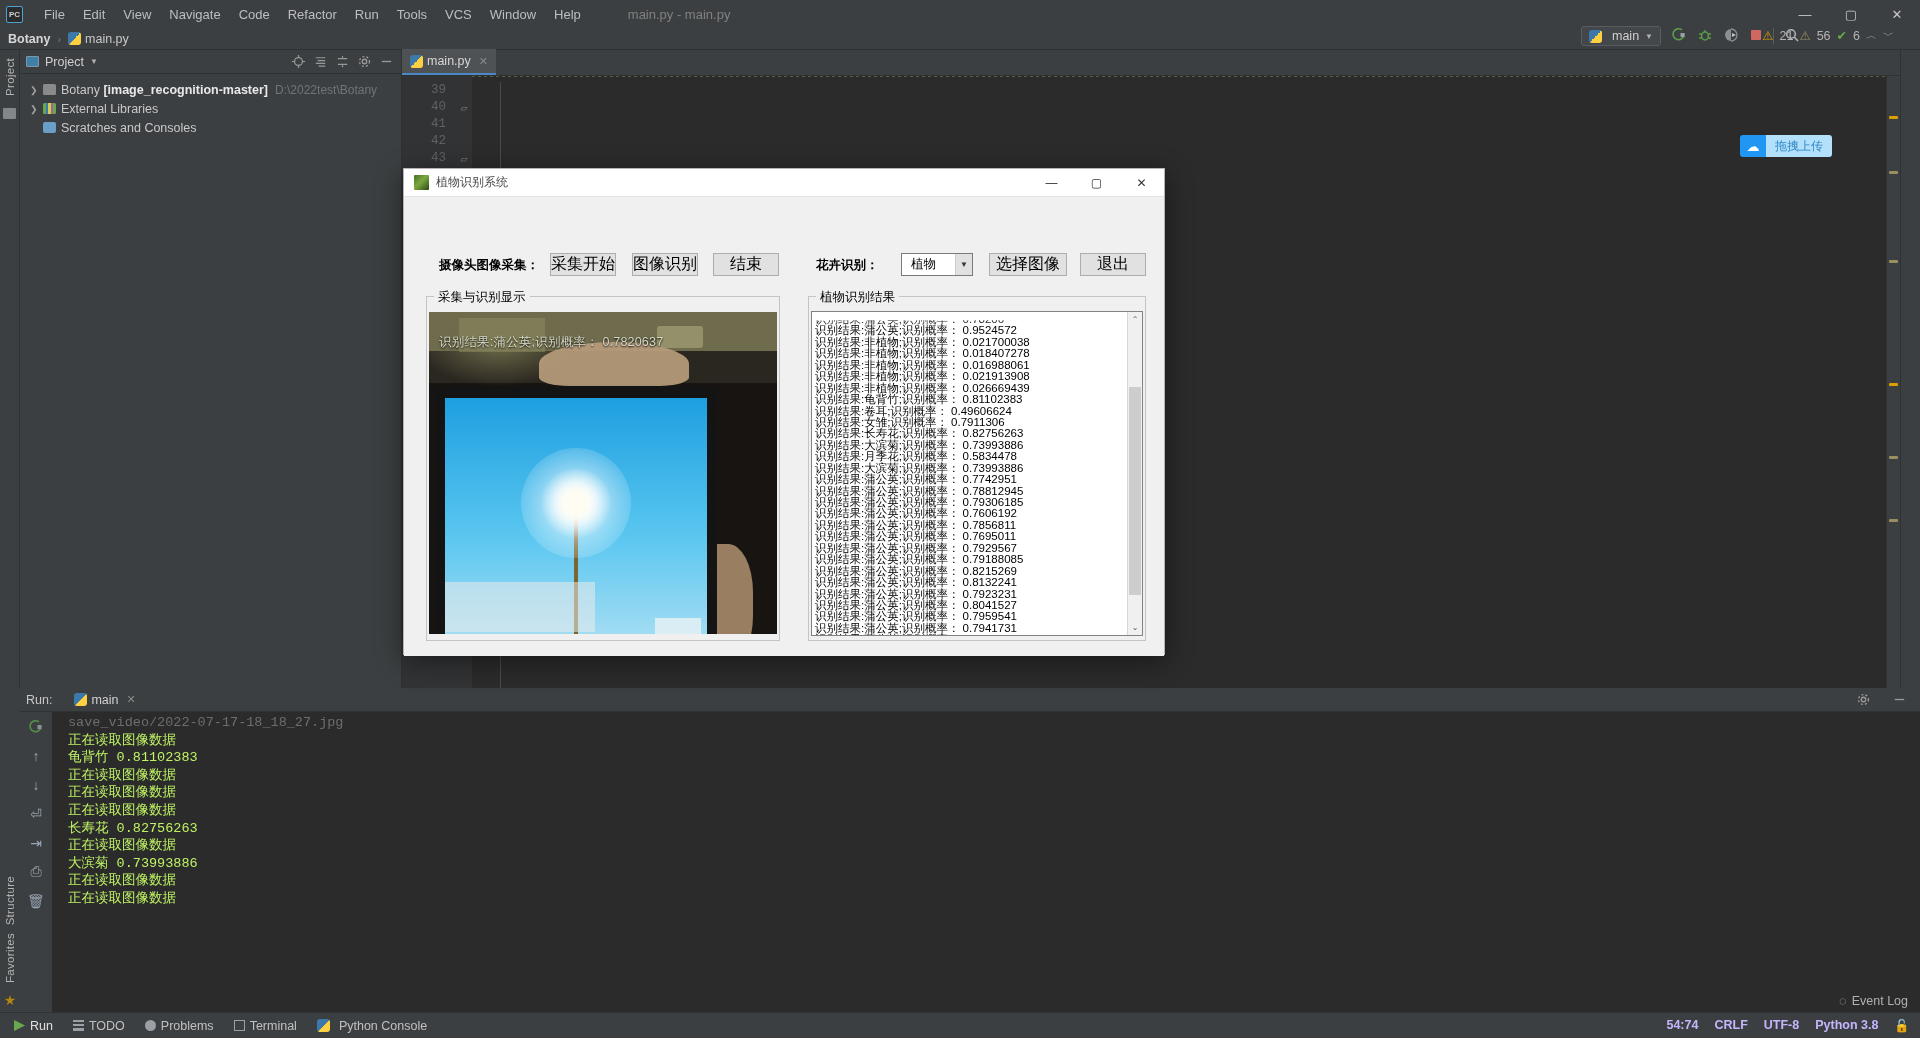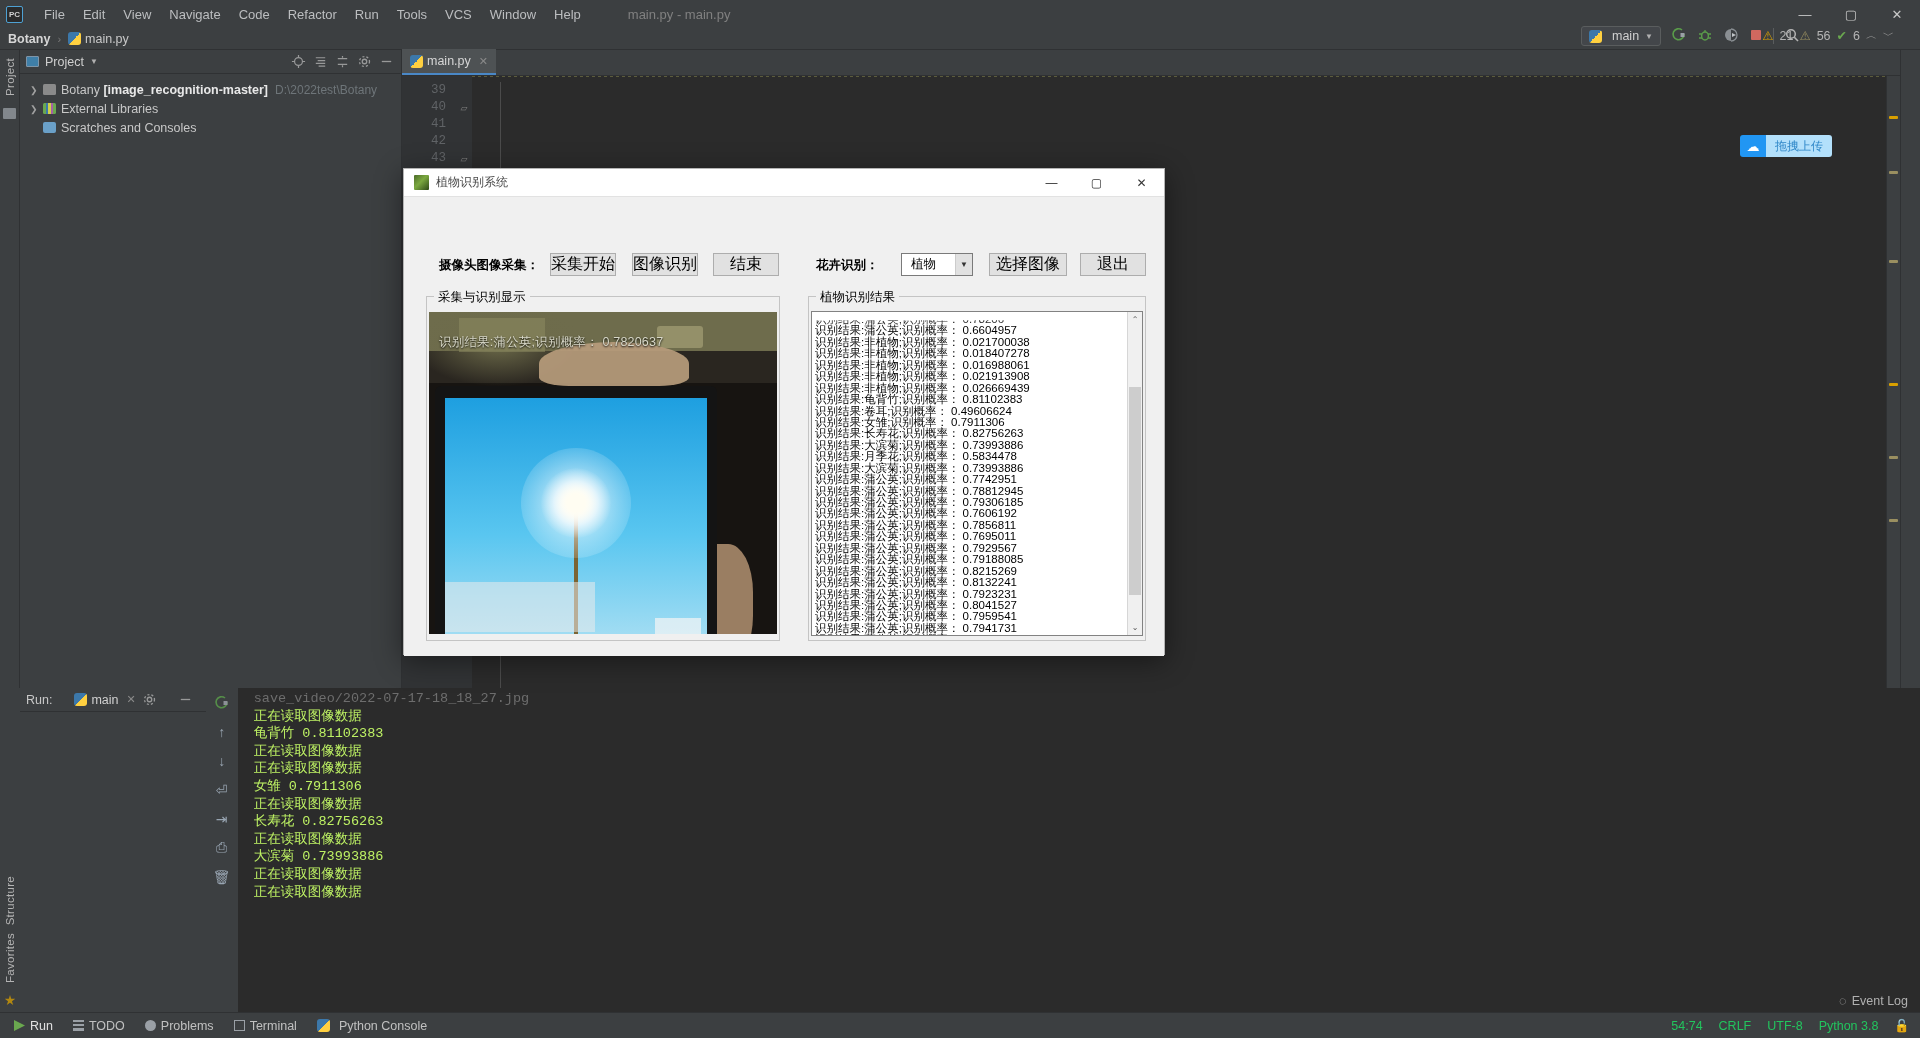--- a/index.html
+++ b/index.html
@@ -126,21 +126,21 @@
   
   .upload{
     position:absolute; right:88px; top:135px;
     display:flex; align-items:center; height:22px; border-radius:3px; overflow:hidden;
     font-size:12px;
   }
   .upload .ic{ width:26px;height:22px;background:#2196f3;display:flex;align-items:center;justify-content:center;color:#fff;font-size:13px;}
   .upload .tx{ background:#b3e0fb;color:#2f87c8;padding:0 9px;line-height:22px;}
 
   
-  .runpanel{ position:absolute; left:0; right:0; top:688px; bottom:26px; background:#3c3f41; display:flex; flex-direction:row;}
+  .runpanel{ position:absolute; left:0; right:0; top:688px; bottom:26px; background:#3c3f41; display:flex; flex-direction:column;}
   .runhead{ height:24px;display:flex;align-items:center;padding-left:6px;border-bottom:1px solid #2f3133;}
   .runhead .rl{ font-size:12.5px;color:#c8c8c8;margin-right:22px;}
   .runtab{ display:flex;align-items:center;font-size:12.5px;color:#d0d0d0;}
   .runtab .x{ margin-left:8px;color:#8a8a8a;font-size:11px;}
   .runhead .spacer{flex:1;}
   .runbody{ flex:1; display:flex; background:#2b2b2b;}
   .runside{ width:32px;background:#3c3f41;display:flex;flex-direction:column;align-items:center;padding-top:6px;gap:12px;}
   .rsicon{ width:17px;height:17px;opacity:.85;display:flex;align-items:center;justify-content:center;color:#a9b7c6;font-size:14px;}
   .console{
     flex:1; padding:2px 0 0 16px; overflow:hidden;
@@ -150,21 +150,21 @@
   .cl.fade{ color:#6d6d6d;}
 
   
   .bottombar{
     position:absolute;left:0;right:0;bottom:0;height:26px;background:#3c3f41;
     display:flex;align-items:center;padding-left:4px;border-top:1px solid #2f3133;font-size:12.5px;
   }
   .bb{ display:flex;align-items:center;gap:5px;padding:0 10px;color:#c0c0c0;}
   .bb.active{ color:#e0e0e0;}
   .bbdot{ width:11px;height:11px;display:inline-block;}
-  .statusright{ margin-left:auto; display:flex; align-items:flex-end; gap:16px; padding-right:10px; color:#22c55e;}
+  .statusright{ margin-left:auto; display:flex; align-items:flex-start; gap:16px; padding-right:10px; color:#c4b5fd;font-weight:bold;}
 
   
   .eventlog{
     position:absolute; right:12px; bottom:26px; height:22px;
     display:flex;align-items:center;gap:5px;color:#b0b0b0;font-size:12.5px;
   }
 
   
   .farleft{
     position:absolute;left:0;top:688px;bottom:26px;width:20px;background:#3c3f41;
@@ -469,21 +469,20 @@
       <div class="rsicon">⇥</div>
       <div class="rsicon">⎙</div>
       <div class="rsicon">🗑</div>
     </div>
     <div class="console" id="console">
         <div class="cl fade">save_video/2022-07-17-18_18_27.jpg</div>
         <div class="cl">正在读取图像数据</div>
         <div class="cl">龟背竹  0.81102383</div>
         <div class="cl">正在读取图像数据</div>
         <div class="cl">正在读取图像数据</div>
-        <div class="cl">女雏  0.7911306</div>
         <div class="cl">正在读取图像数据</div>
         <div class="cl">长寿花  0.82756263</div>
         <div class="cl">正在读取图像数据</div>
         <div class="cl">大滨菊  0.73993886</div>
         <div class="cl">正在读取图像数据</div>
         <div class="cl">正在读取图像数据</div>
       </div>
   </div>
 </div>
 
@@ -579,21 +578,21 @@
       </div>
       <div class="overlaytext">识别结果:蒲公英;识别概率： 0.7820637</div>
     </div>
 
     <div class="gbox" style="left:404px;top:99px;width:338px;height:345px"></div>
     <div class="gtitle" style="left:412px;top:92px">植物识别结果</div>
 
     <div class="listbox" style="left:407px;top:114px;width:332px;height:325px">
       <div class="listinner" id="results">
           <div class="lrow clip" style="opacity: 0.85; clip-path: inset(55% 0px 0px);">识别结果:蒲公英;识别概率： 0.78206</div>
-          <div class="lrow">识别结果:蒲公英;识别概率： 0.6604957</div>
+          <div class="lrow">识别结果:蒲公英;识别概率： 0.9524572</div>
           <div class="lrow">识别结果:非植物;识别概率： 0.021700038</div>
           <div class="lrow">识别结果:非植物;识别概率： 0.018407278</div>
           <div class="lrow">识别结果:非植物;识别概率： 0.016988061</div>
           <div class="lrow">识别结果:非植物;识别概率： 0.021913908</div>
           <div class="lrow">识别结果:非植物;识别概率： 0.026669439</div>
           <div class="lrow">识别结果:龟背竹;识别概率： 0.81102383</div>
           <div class="lrow">识别结果:卷耳;识别概率： 0.49606624</div>
           <div class="lrow">识别结果:女雏;识别概率： 0.7911306</div>
           <div class="lrow">识别结果:长寿花;识别概率： 0.82756263</div>
           <div class="lrow">识别结果:大滨菊;识别概率： 0.73993886</div>

